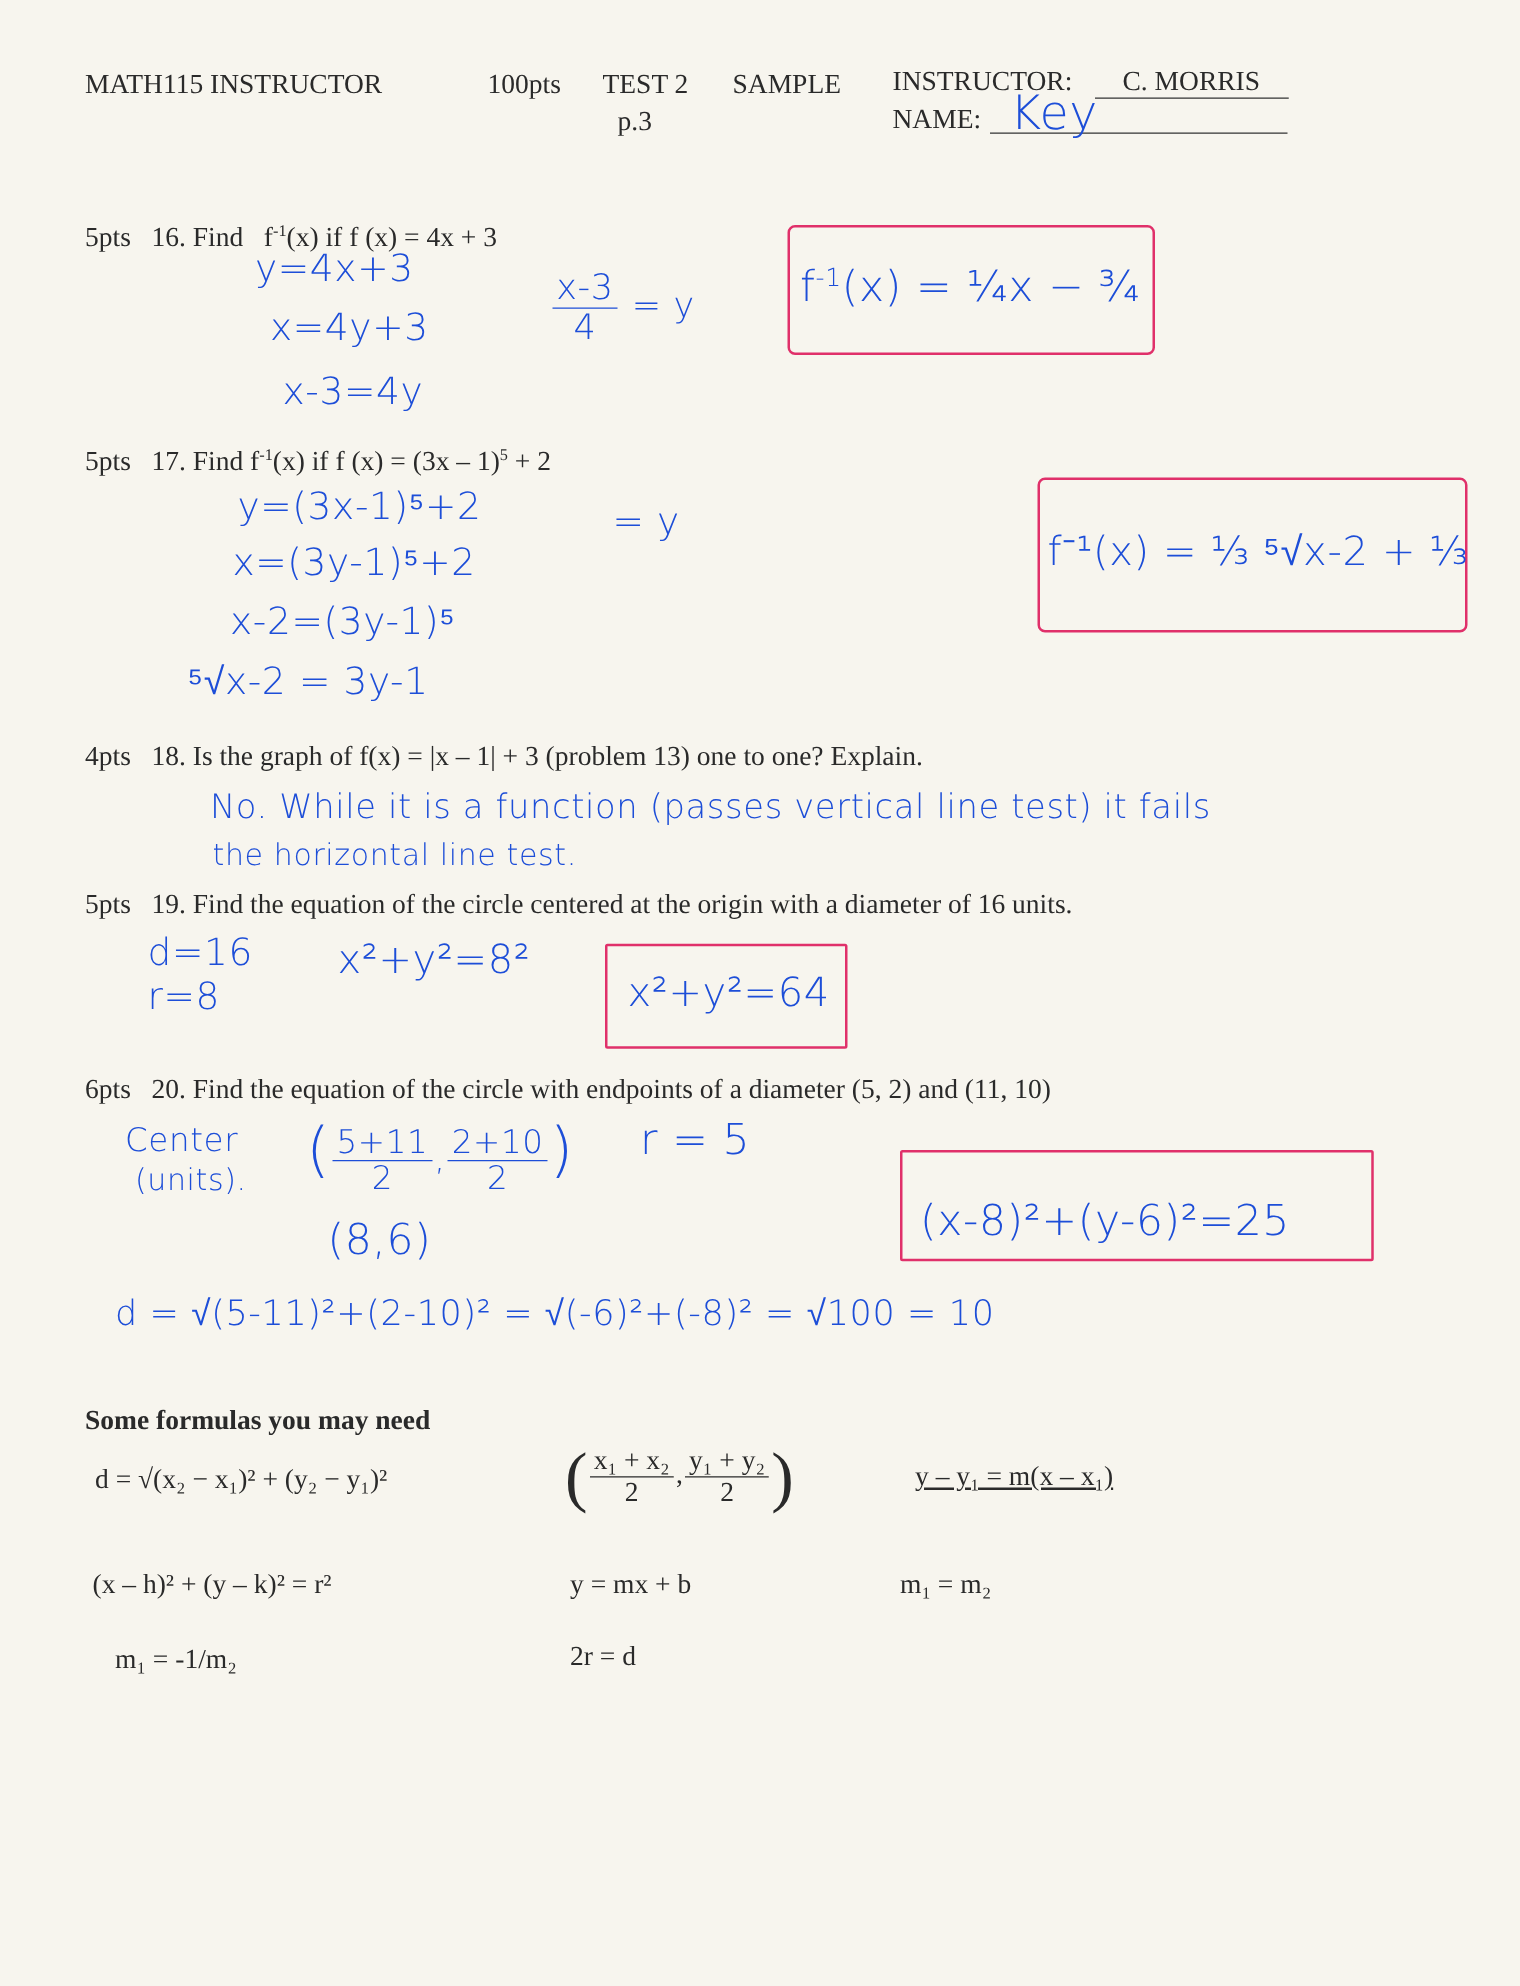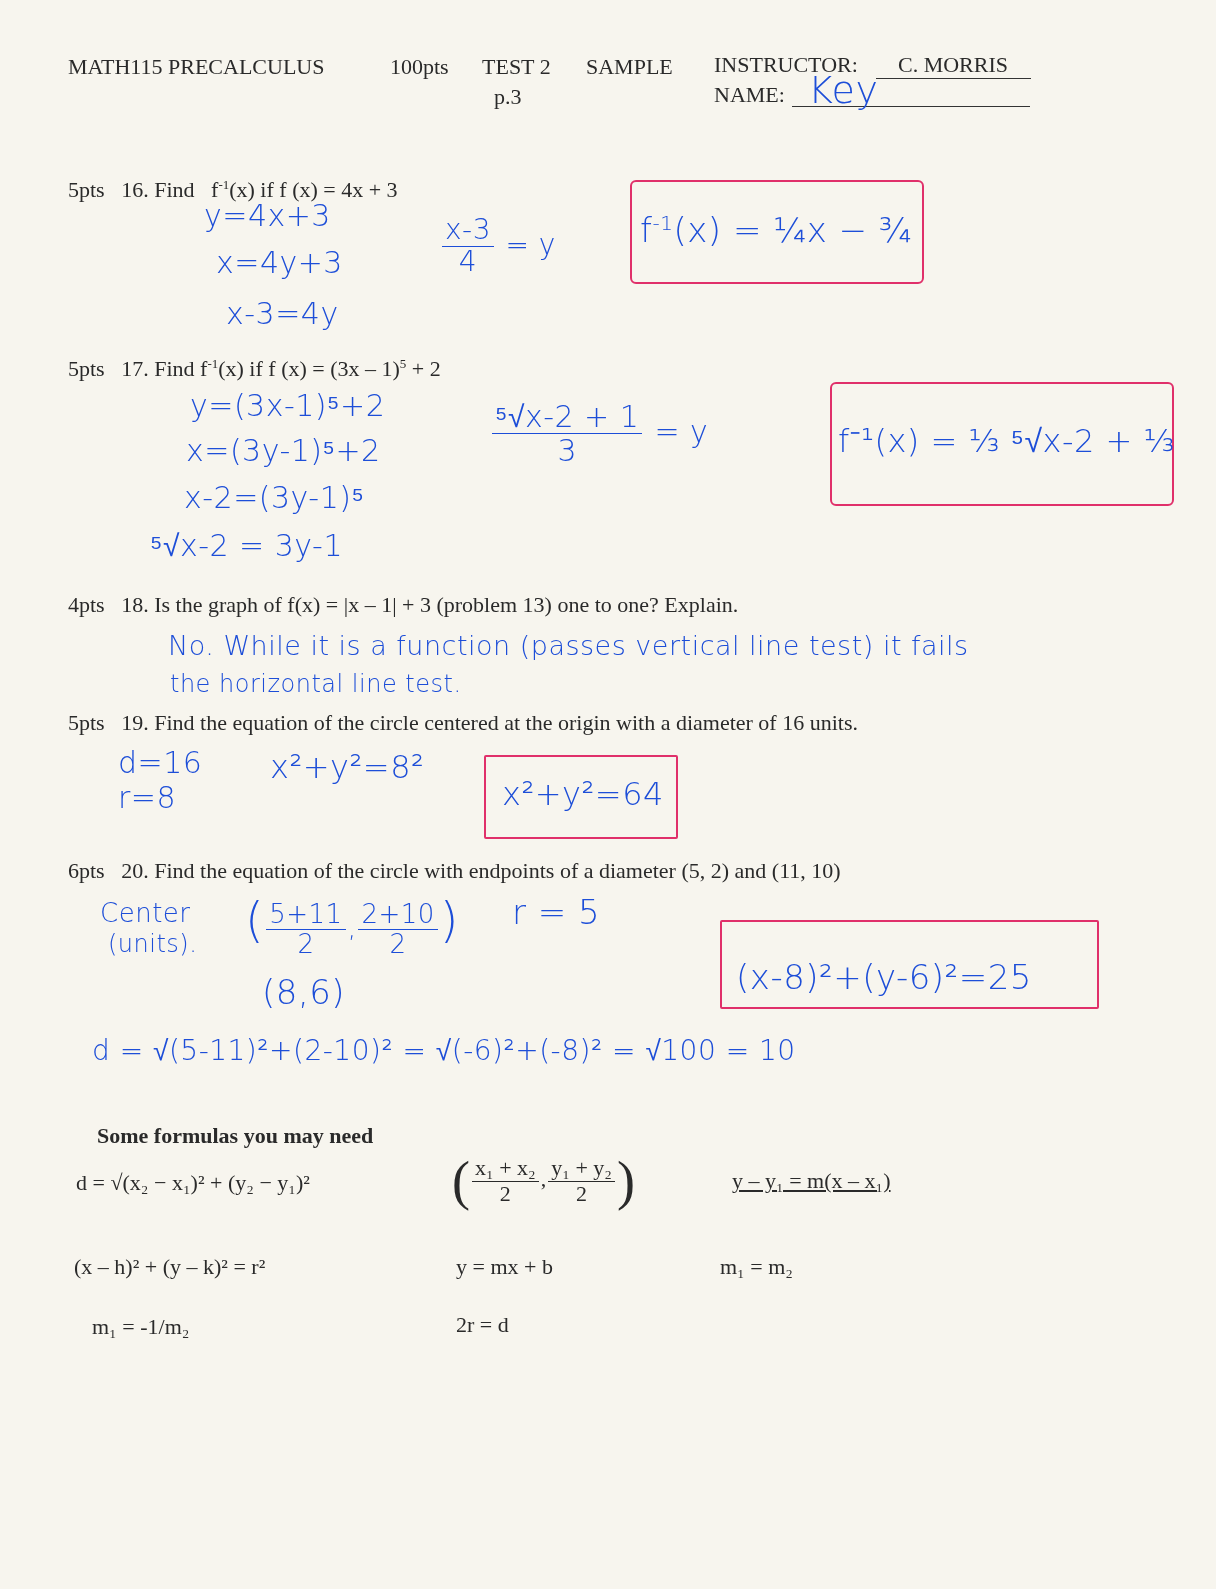--- a/index.html
+++ b/index.html
@@ -17,26 +17,26 @@
     color: #1d4ed8; font-weight: 300; letter-spacing: 0.5px;
   }
   .hw-box {
     position: absolute; border: 2px solid #e0306a; border-radius: 6px;
   }
   sup { font-size: 13px; vertical-align: super; line-height: 0; }
   .underline { border-bottom: 1.5px solid #333; display: inline-block; }
   .frac { display: inline-flex; flex-direction: column; align-items: center; vertical-align: middle; margin: 0 2px; }
   .frac .num { border-bottom: 1.5px solid currentColor; padding: 0 3px; line-height: 1.1; }
   .frac .den { line-height: 1.1; }
-  .bold { font-weight: bold; margin-left: 29px; }
+  .bold { font-weight: bold; }
 </style>
 </head>
 <body>
 
-<div class="abs print" style="left:68px; top:54px;">MATH115 PRECALCULUS</div>
+<div class="abs print" style="left:68px; top:54px;">MATH115 INSTRUCTOR</div>
 <div class="abs print" style="left:390px; top:54px;">100pts</div>
 <div class="abs print" style="left:482px; top:54px;">TEST 2</div>
 <div class="abs print" style="left:586px; top:54px;">SAMPLE</div>
 <div class="abs print" style="left:494px; top:84px;">p.3</div>
 <div class="abs print" style="left:714px; top:52px;">INSTRUCTOR:</div>
 <div class="abs print underline" style="left:876px; top:52px; width:155px; padding-left:22px; box-sizing:border-box;">C. MORRIS</div>
 <div class="abs print" style="left:714px; top:82px;">NAME:</div>
 <div class="abs underline" style="left:792px; top:84px; width:238px; height:22px;"></div>
 <div class="abs hw" style="left:808px; top:68px; font-size:38px;">Key</div>
 
@@ -64,24 +64,20 @@
 <div class="abs print" style="left:68px; top:356px;">
   <span>5pts</span>&nbsp;&nbsp;
   <span>17.</span>
   <span>Find f</span><sup>-1</sup><span>(x) if f (x) = (3x – 1)</span><sup>5</sup><span> + 2</span>
 </div>
 <div class="abs hw" style="left:190px; top:388px; font-size:30px;">y=(3x-1)⁵+2</div>
 <div class="abs hw" style="left:186px; top:433px; font-size:30px;">x=(3y-1)⁵+2</div>
 <div class="abs hw" style="left:184px; top:480px; font-size:30px;">x-2=(3y-1)⁵</div>
 <div class="abs hw" style="left:150px; top:528px; font-size:30px;">⁵√x-2 = 3y-1</div>
 <div class="abs hw" style="left:490px; top:400px; font-size:30px;">
-  <span class="frac">
-      <span class="num">⁵√x-2  + 1</span>
-      <span class="den">3</span>
-    </span>
   <span>= y</span>
 </div>
 <div class="hw-box" style="left:830px; top:382px; width:340px; height:120px;"></div>
 <div class="abs hw" style="left:838px; top:418px; font-size:32px;">f⁻¹(x) = ⅓ ⁵√x-2 + ⅓</div>
 
 <div class="abs print" style="left:68px; top:592px;">
   <span>4pts</span>&nbsp;&nbsp;
   <span>18.</span>
   <span>Is the graph of f(x) =  |x – 1| + 3 (problem 13) one to one? Explain.</span>
 </div>

